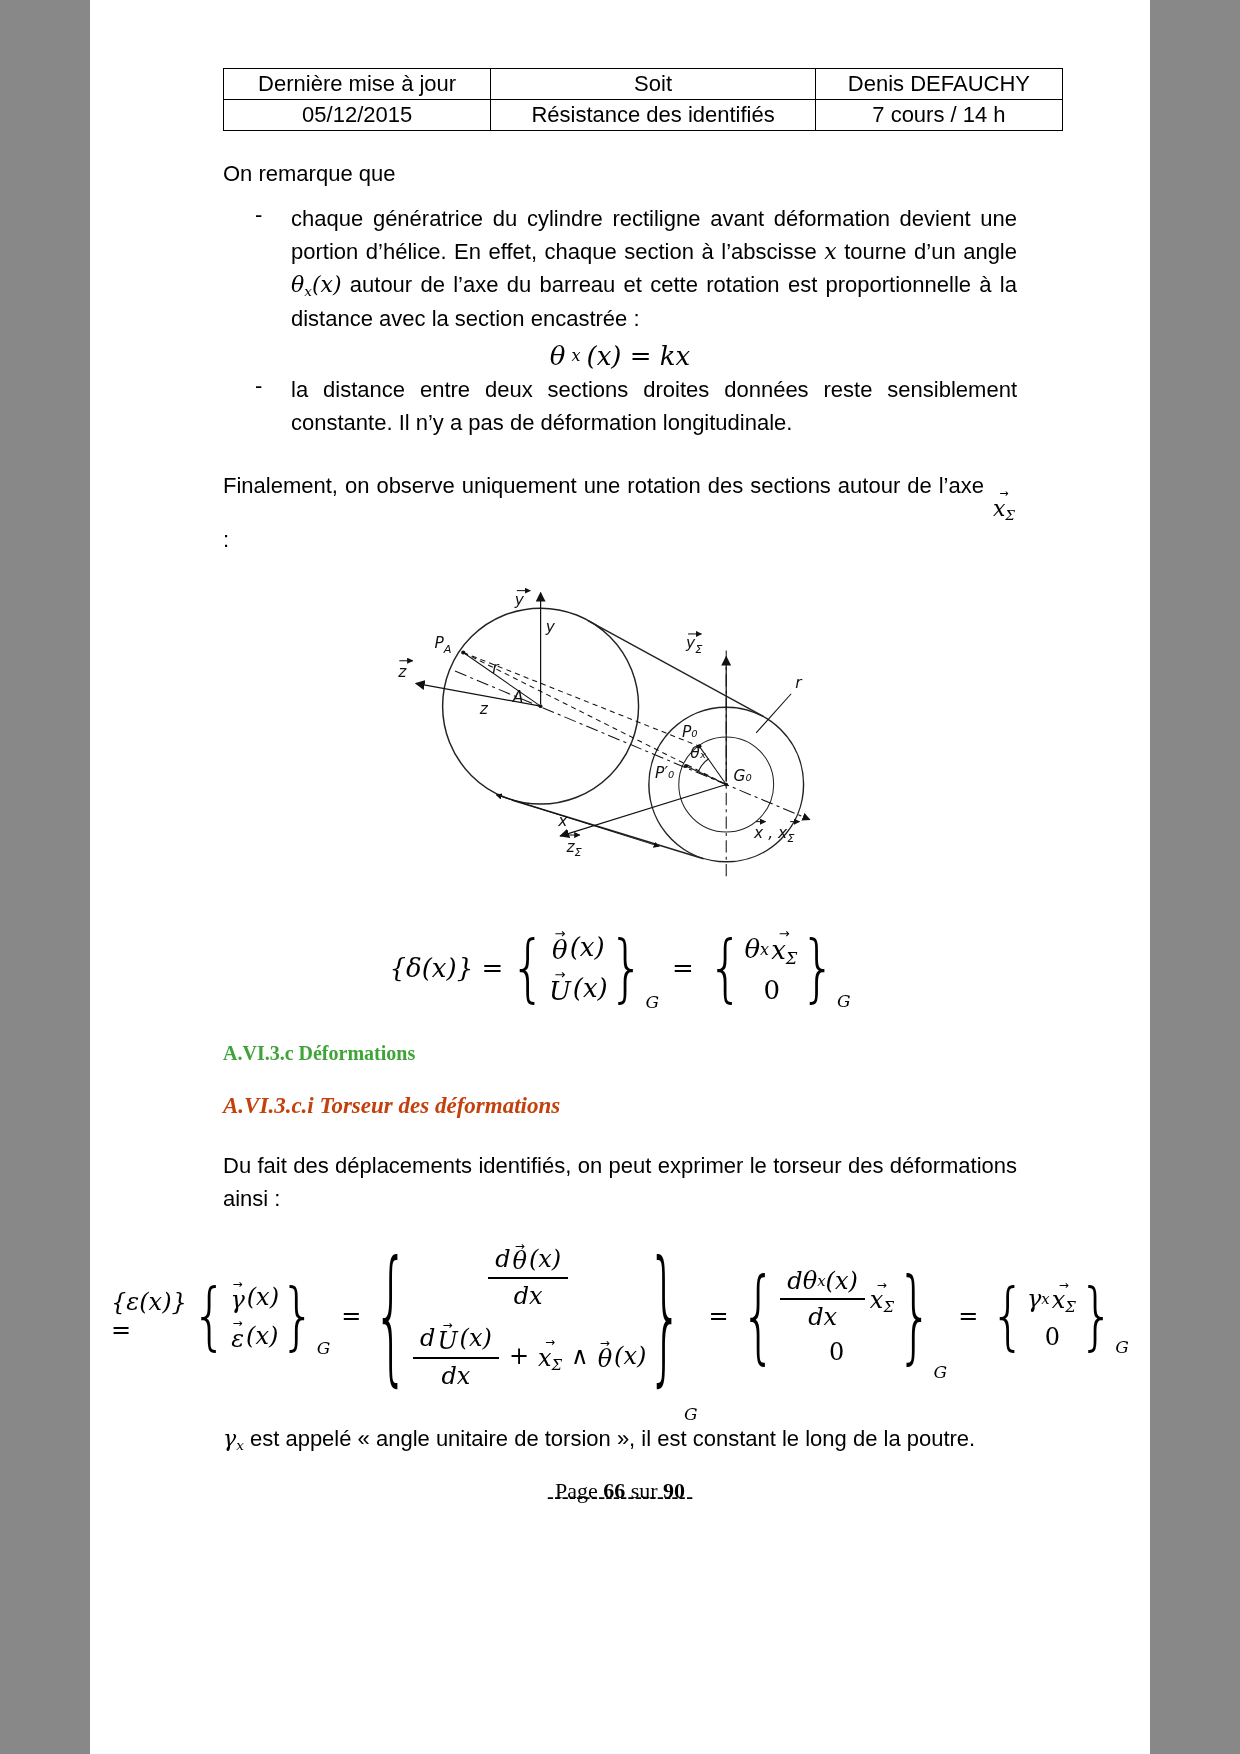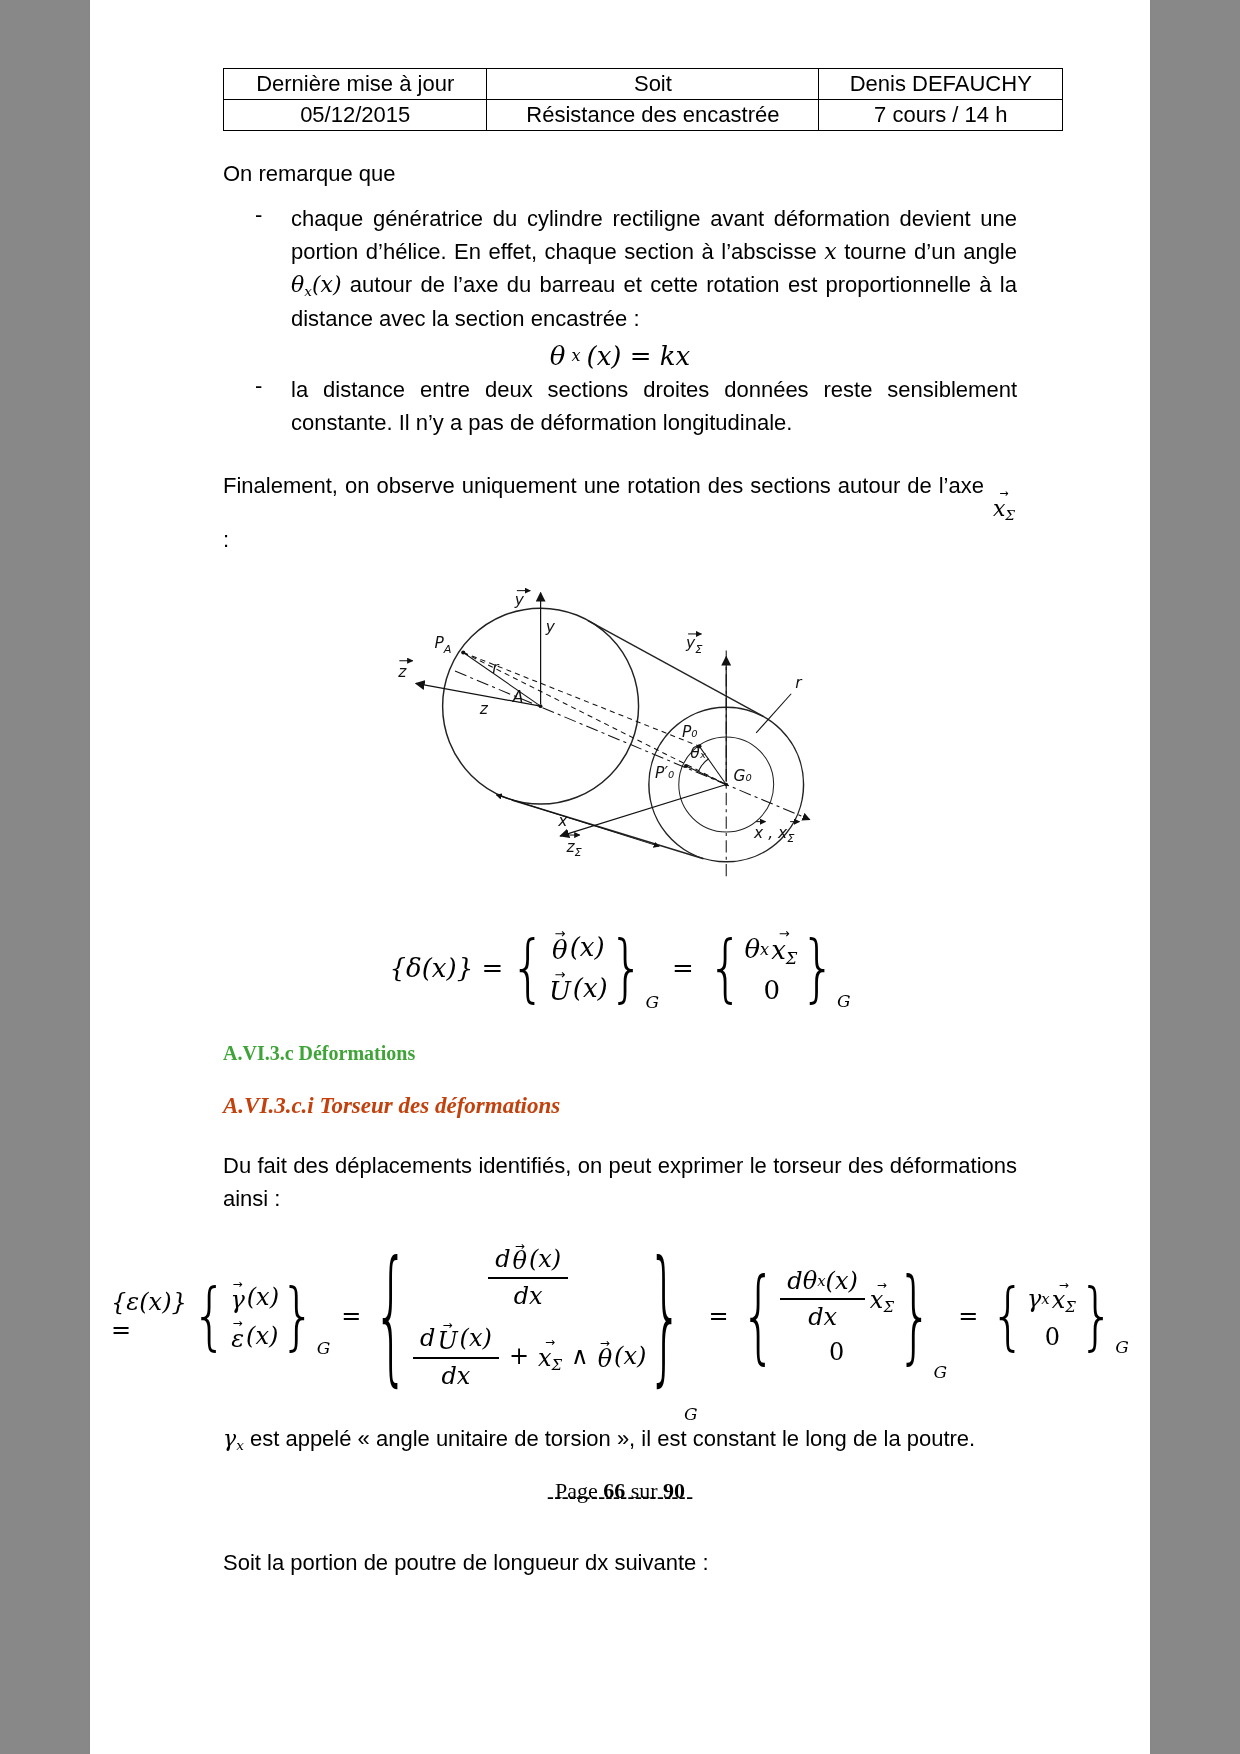--- a/index.html
+++ b/index.html
@@ -61,21 +61,21 @@
 
     <table class="hdr">
       <tbody>
           <tr>
         <td>Dernière mise à jour</td>
         <td>Soit</td>
         <td>Denis DEFAUCHY</td>
       </tr>
       <tr>
         <td>05/12/2015</td>
-        <td>Résistance des encastrée</td>
+        <td>Résistance des identifiés</td>
         <td>7 cours / 14 h</td>
       </tr>
     </tbody>
       </table>
 
     <p class="just" style="margin-top:26px">On remarque que</p>
 
     <div class="bullet">
       <span class="bdash">-</span>
       <div class="btext"><span>chaque génératrice du cylindre rectiligne avant déformation devient une portion d’hélice. En effet, chaque section à l’abscisse </span><span class="mi">x</span><span> tourne d’un angle </span><span class="mi">θ</span><span class="msub">x</span><span class="mi">(x)</span><span> autour de l’axe du barreau et cette rotation est proportionnelle à la distance avec la section encastrée :</span></div>
@@ -326,18 +326,17 @@
         </span>
         <span class="brace b2">}</span>
         <span class="gsub">G</span>
       </span>
     </div>
 
     <p class="just" style="margin-top:32px"><span class="mi">γ</span><span class="msub">x</span><span> est appelé « angle unitaire de torsion », il est constant le long de la poutre.</span></p>
 
     <div class="divider">--------------------</div>
 
-    <p class="just" style="margin-top:36px">Soit la portion de poutre de longueur dx suivante :</p>
 
   </div>
 
   <div class="footer"><span>Page </span><span class="bold">66</span><span> sur </span><span class="bold">90</span></div>
 </div>
 
 </body></html>

